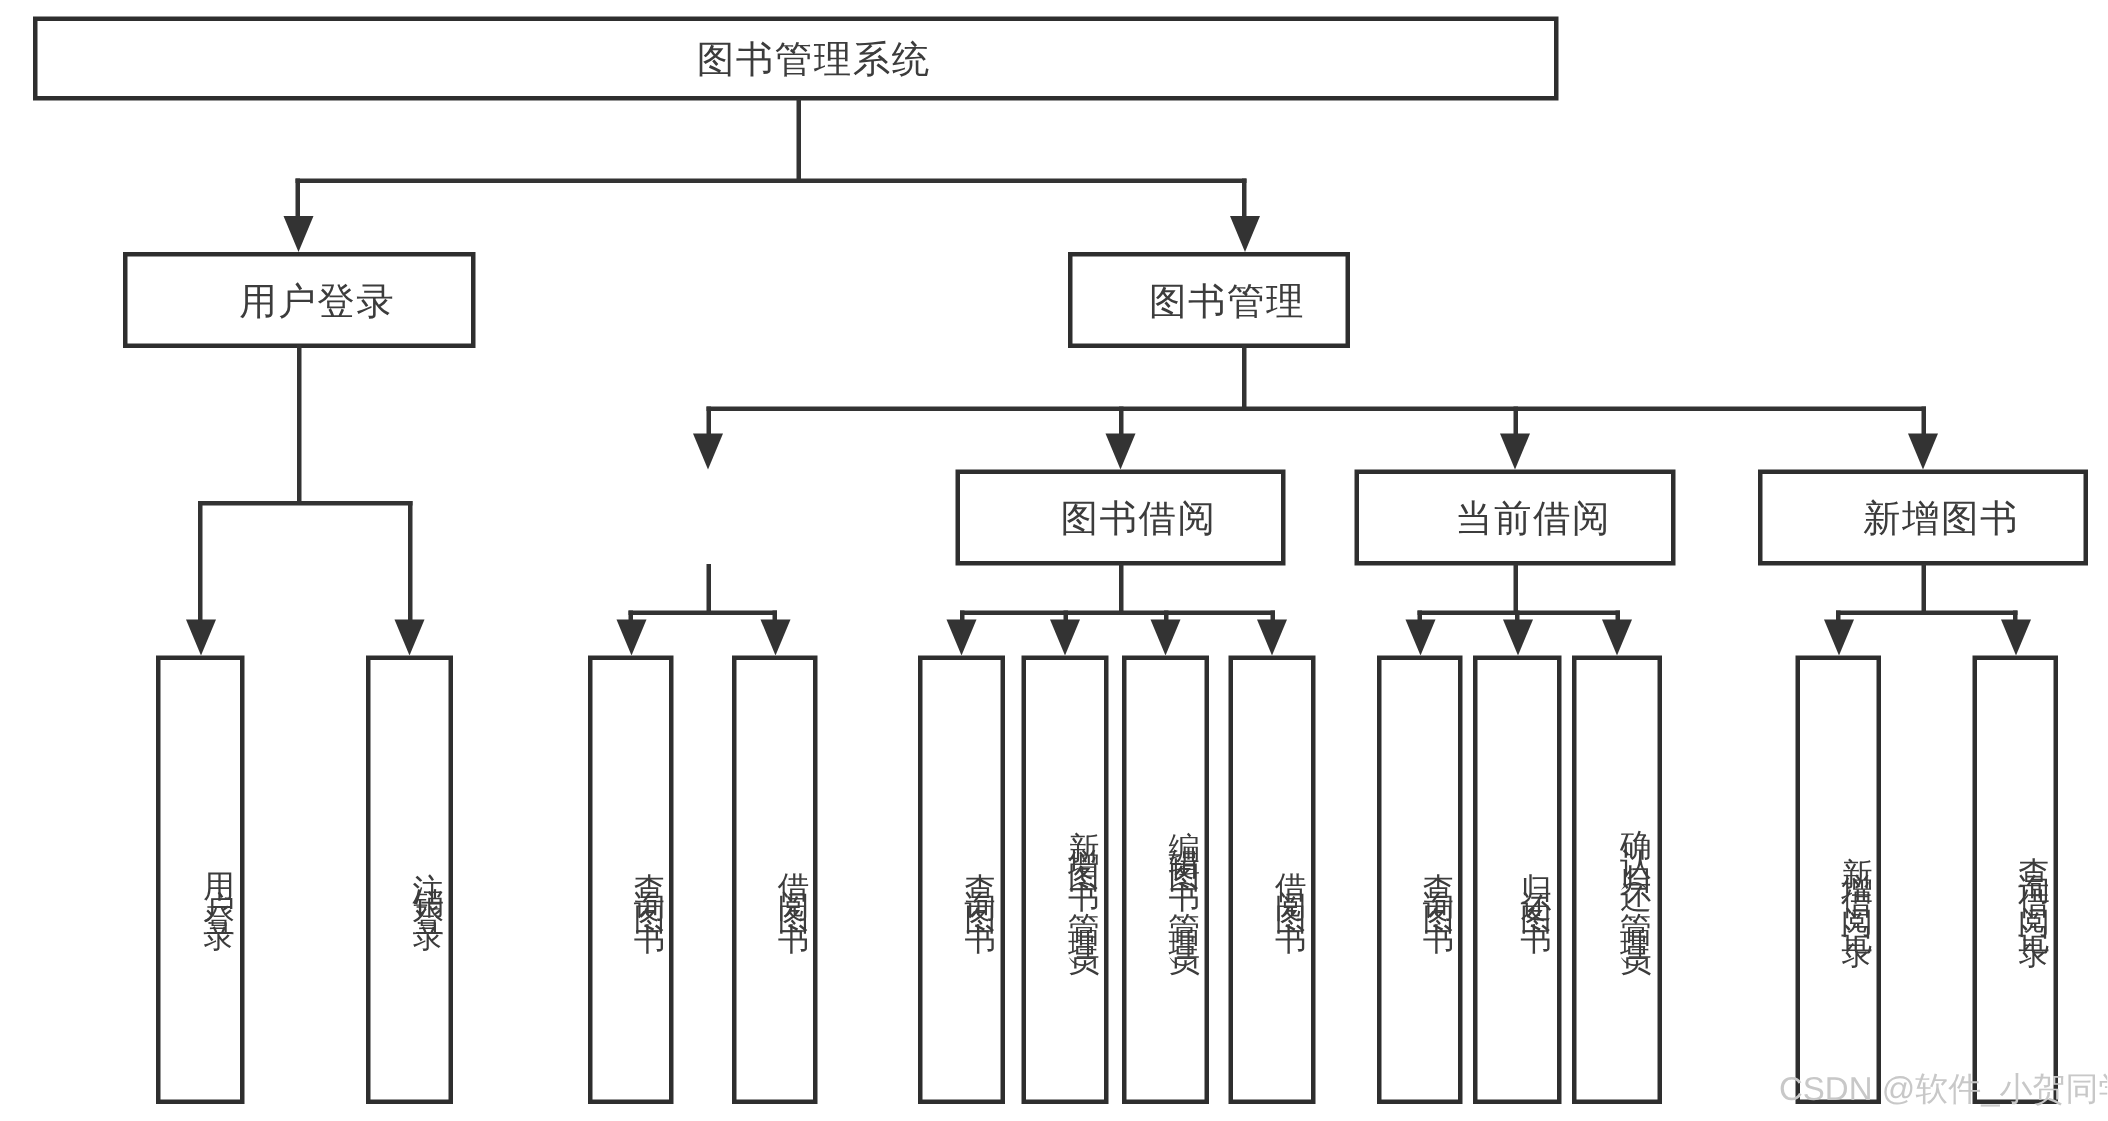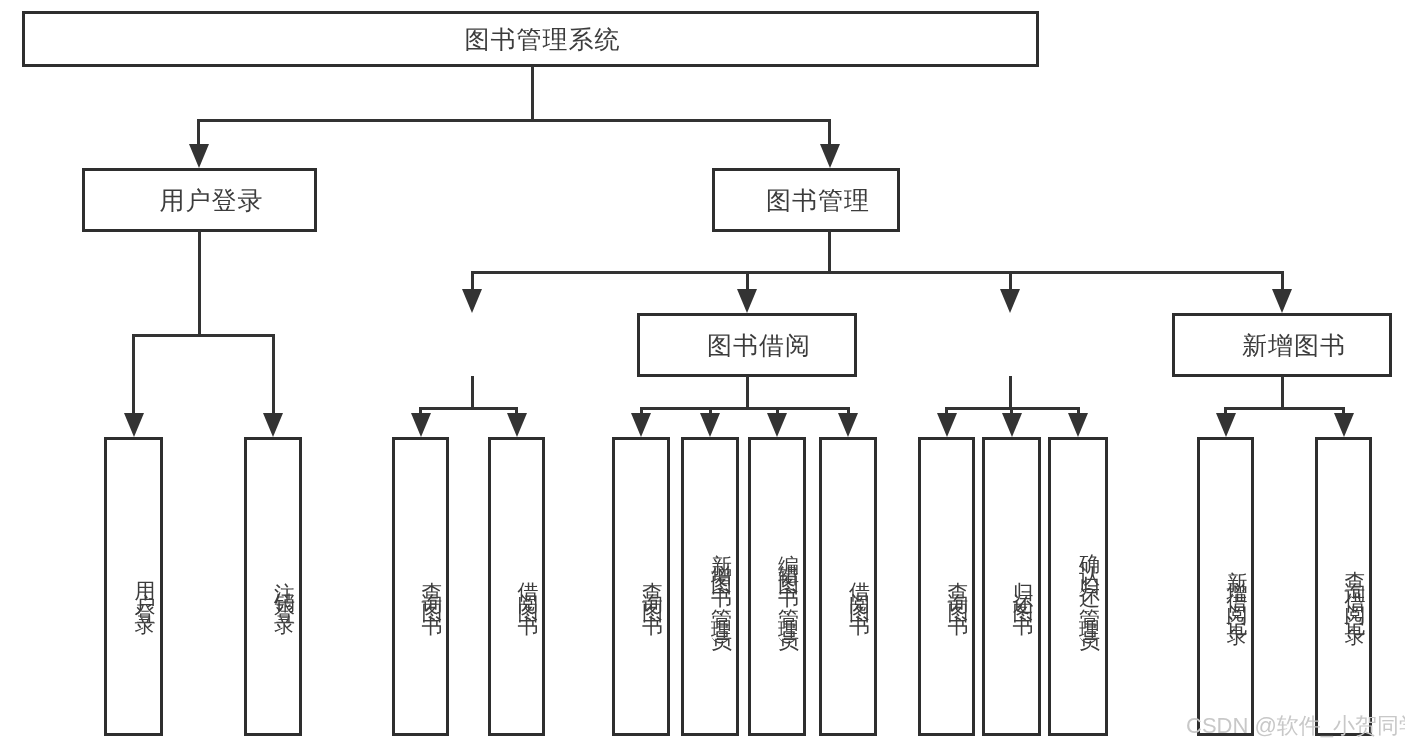--- a/index.html
+++ b/index.html
@@ -98,20 +98,21 @@
   <div class="vline" style="left:470.5px; top:271px; height:20px;"></div>
   <div class="ahead" style="left:462px;   top:289px;"></div>
   <div class="vline" style="left:745.5px; top:271px; height:20px;"></div>
   <div class="ahead" style="left:737px;   top:289px;"></div>
   <div class="vline" style="left:1008.5px; top:271px; height:20px;"></div>
   <div class="ahead" style="left:1000px;  top:289px;"></div>
   <div class="vline" style="left:1280.5px; top:271px; height:20px;"></div>
   <div class="ahead" style="left:1272px;  top:289px;"></div>
 
   <div class="node hnode b-l3b">图书借阅</div>
+  <div class="node hnode b-l3c">当前借阅</div>
   <div class="node hnode b-l3d">新增图书</div>
 
   <div class="vline" style="left:470.5px; top:376px; height:33px;"></div>
   <div class="hline" style="left:419px;   top:407px; width:99px;"></div>
   <div class="vline" style="left:419px;   top:407px; height:10px;"></div>
   <div class="ahead" style="left:410.5px; top:413px;"></div>
   <div class="vline" style="left:515px;   top:407px; height:10px;"></div>
   <div class="ahead" style="left:506.5px; top:413px;"></div>
 
   <div class="vline" style="left:745.5px; top:376px; height:33px;"></div>

